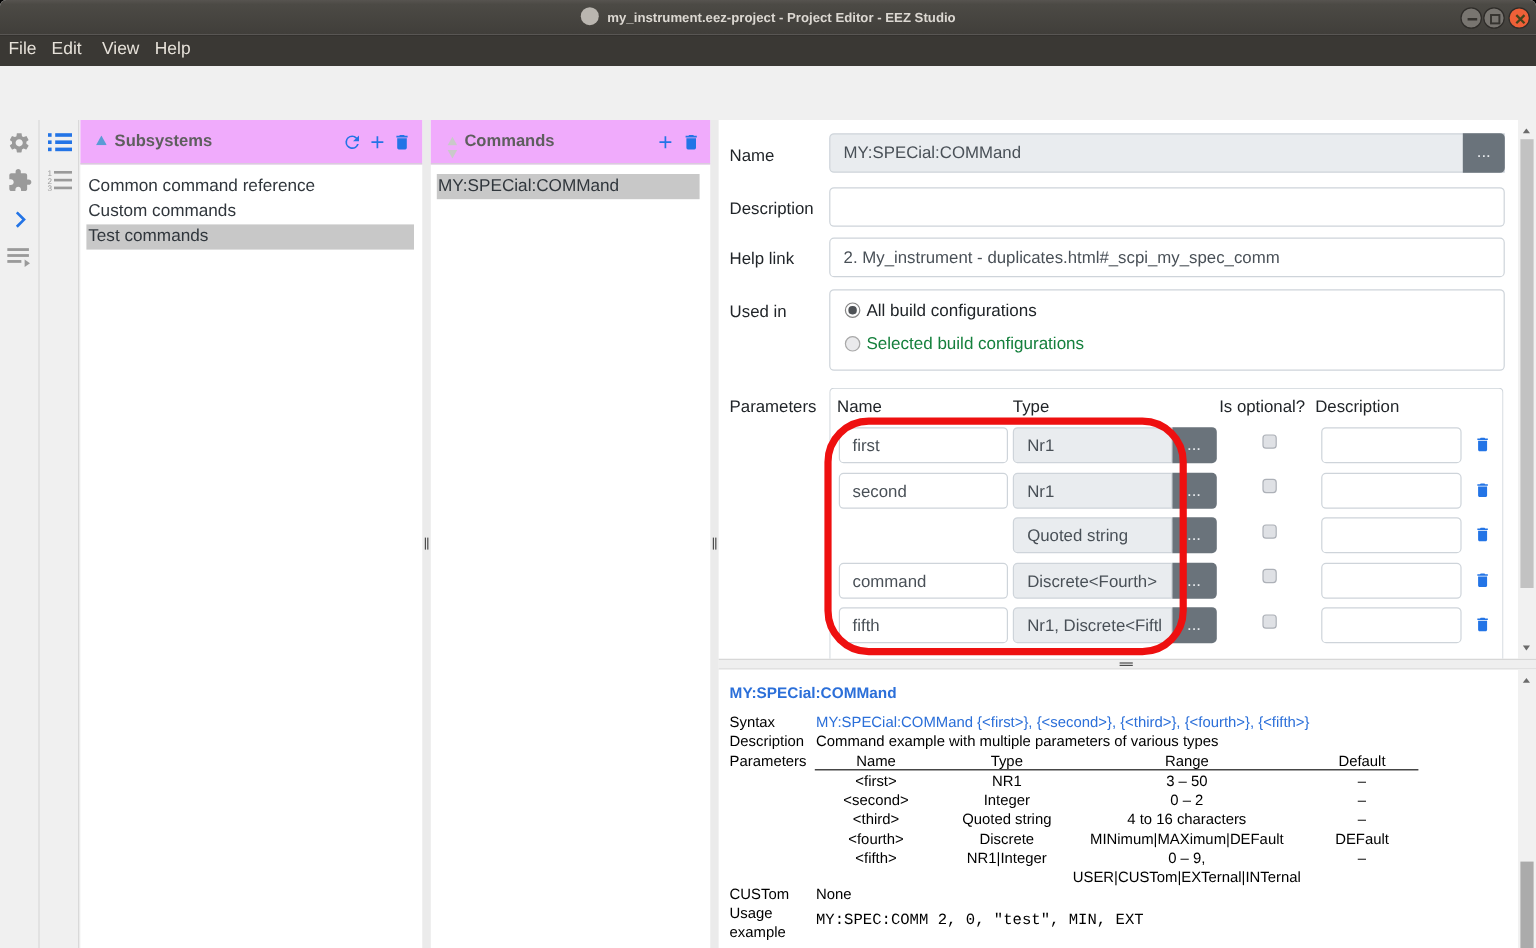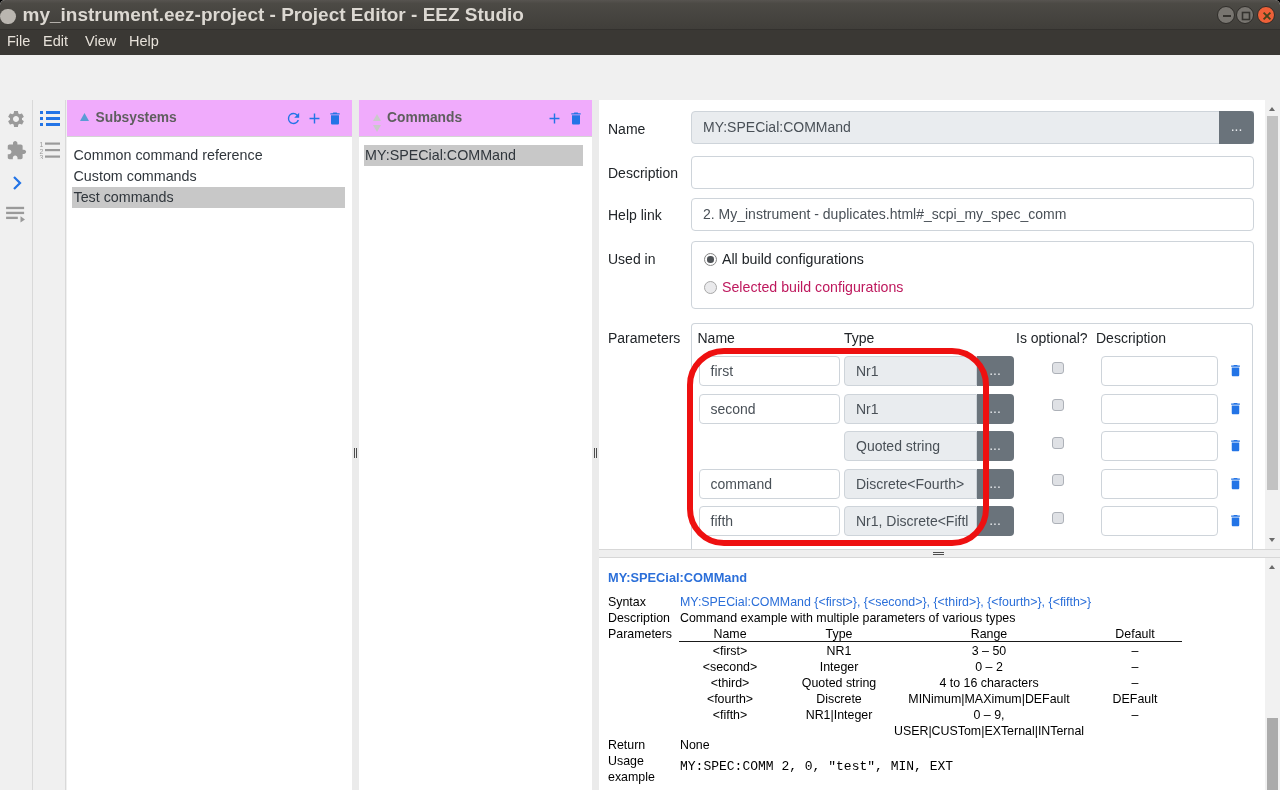--- a/index.html
+++ b/index.html
@@ -1,20 +1,20 @@
 <!DOCTYPE html>
 <html><head><meta charset="utf-8">
 <style>
 *{margin:0;padding:0;box-sizing:border-box}
 html,body{width:1280px;height:790px;overflow:hidden;background:#000;font-family:"Liberation Sans",sans-serif}
 .abs{position:absolute}
 #win{position:absolute;left:0;top:0;width:1280px;height:790px;border-radius:5px 5px 0 0;overflow:hidden;background:#f0f0f0}
 
 #titlebar{position:absolute;left:0;top:0;width:1280px;height:30px;background:linear-gradient(#575450 0%,#4c4a45 12%,#403e3a 100%);border-bottom:1px solid #33312e}
-#title{position:absolute;top:0;left:0;width:100%;height:30px;line-height:30px;color:#dcd8d2;font-weight:bold;font-size:19px}
+#title{position:absolute;top:0;left:0;width:100%;height:30px;line-height:30px;text-align:center;color:#dcd8d2;font-weight:bold;font-size:11px}
 #title .dot{display:inline-block;width:15.5px;height:15.5px;border-radius:50%;background:#bab6b0;margin-right:7px;vertical-align:-3px}
 .wbtn{position:absolute;top:6px;width:18px;height:18px;border-radius:50%;border:1px solid #2e2c29}
 #btnmin{left:1217px;background:#787570}
 #btnmax{left:1236px;background:#787570}
 #btnclose{left:1257px;background:#ee6038}
 .wbtn svg{position:absolute;left:0;top:0}
 
 #menubar{position:absolute;left:0;top:30px;width:1280px;height:25px;background:#3a3834;color:#e7e2da;font-size:14.5px}
 #menubar span{position:absolute;top:3px}
 
@@ -183,21 +183,21 @@
         <div class="flabel" style="left:9px;top:21px">Name</div>
         <div class="finput fdis" style="left:92px;top:11px;width:563px;height:33px;line-height:31px;padding-left:11px;border-radius:4px 0 0 4px">MY:SPECial:COMMand</div>
         <div class="dots" style="left:620px;top:11px;width:35px;height:33px;line-height:31px;border-radius:0 4px 4px 0">...</div>
         <div class="flabel" style="left:9px;top:65px">Description</div>
         <div class="finput" style="left:92px;top:56px;width:563px;height:33px"></div>
         <div class="flabel" style="left:9px;top:107px">Help link</div>
         <div class="finput" style="left:92px;top:98px;width:563px;height:33px;line-height:31px;padding-left:11px">2. My_instrument - duplicates.html#_scpi_my_spec_comm</div>
         <div class="flabel" style="left:9px;top:151px">Used in</div>
         <div class="finput" style="left:92px;top:141px;width:563px;height:68px"></div>
         <div class="abs" style="left:105px;top:150px"><span style="display:inline-block;width:13px;height:13px;border-radius:50%;border:1.4px solid #858585;background:#fdfdfd;position:relative;vertical-align:-2px"><span style="position:absolute;left:2.4px;top:2.4px;width:6.4px;height:6.4px;border-radius:50%;background:#4e5256"></span></span><span style="font-size:14.2px;color:#212529;margin-left:5px">All build configurations</span></div>
-        <div class="abs" style="left:105px;top:178px"><span style="display:inline-block;width:13px;height:13px;border-radius:50%;border:1.4px solid #a8a8a8;background:#eaeaec;vertical-align:-2px"></span><span style="font-size:14.2px;color:#be185d;margin-left:5px">Selected build configurations</span></div>
+        <div class="abs" style="left:105px;top:178px"><span style="display:inline-block;width:13px;height:13px;border-radius:50%;border:1.4px solid #a8a8a8;background:#eaeaec;vertical-align:-2px"></span><span style="font-size:14.2px;color:#15803d;margin-left:5px">Selected build configurations</span></div>
         <div class="flabel" style="left:9px;top:230px">Parameters</div>
         <div class="abs" style="left:92px;top:223px;width:562px;height:230px;border:1px solid #ced4da;border-radius:4px 4px 0 0;border-bottom:none"></div>
         <div class="flabel" style="left:98.5px;top:230px">Name</div>
         <div class="flabel" style="left:245px;top:230px">Type</div>
         <div class="flabel" style="left:417px;top:230px">Is optional?</div>
         <div class="flabel" style="left:497px;top:230px">Description</div>
 
         <div class="prow" style="top:256px">
             <div class="finput pname">first</div>
             <div class="finput fdis ptype">Nr1</div>
@@ -288,20 +288,20 @@
           <div class="tc" style="left:536px;top:133px">DEFault</div>
         <div class="tc" style="left:131px;top:149px">&lt;fifth&gt;</div>
           <div class="tc" style="left:240px;top:149px">NR1|Integer</div>
           <div class="tc" style="left:390px;top:149px">0 – 9,</div>
           <div class="tc" style="left:536px;top:149px">–</div>
         <div class="tc" style="left:390px;top:165px">USER|CUSTom|EXTernal|INTernal</div>
 
         <div class="sbtrack" style="left:666px;top:0;width:15px;height:232px"></div>
         <div class="arr" style="left:670px;top:7px;border-left:3.6px solid transparent;border-right:3.6px solid transparent;border-bottom:4.6px solid #6b6b6b"></div>
         <div class="sbthumb" style="left:668px;top:160px;width:11.3px;height:72px;background:#ababab"></div>
-        <div class="lbl" style="left:9px;top:179px;position:absolute">Return</div>
+        <div class="lbl" style="left:9px;top:179px;position:absolute">CUSTom</div>
         <div class="lbl" style="left:81px;top:179px;position:absolute">None</div>
         <div class="lbl" style="left:9px;top:195px;position:absolute">Usage<br>example</div>
         <div class="lbl" style="left:81px;top:201px;position:absolute;font-family:'Liberation Mono',monospace;font-size:13px">MY:SPEC:COMM 2, 0, "test", MIN, EXT</div>
       </div>
     </div>
   </div>
 </div>
 
 </body></html>

